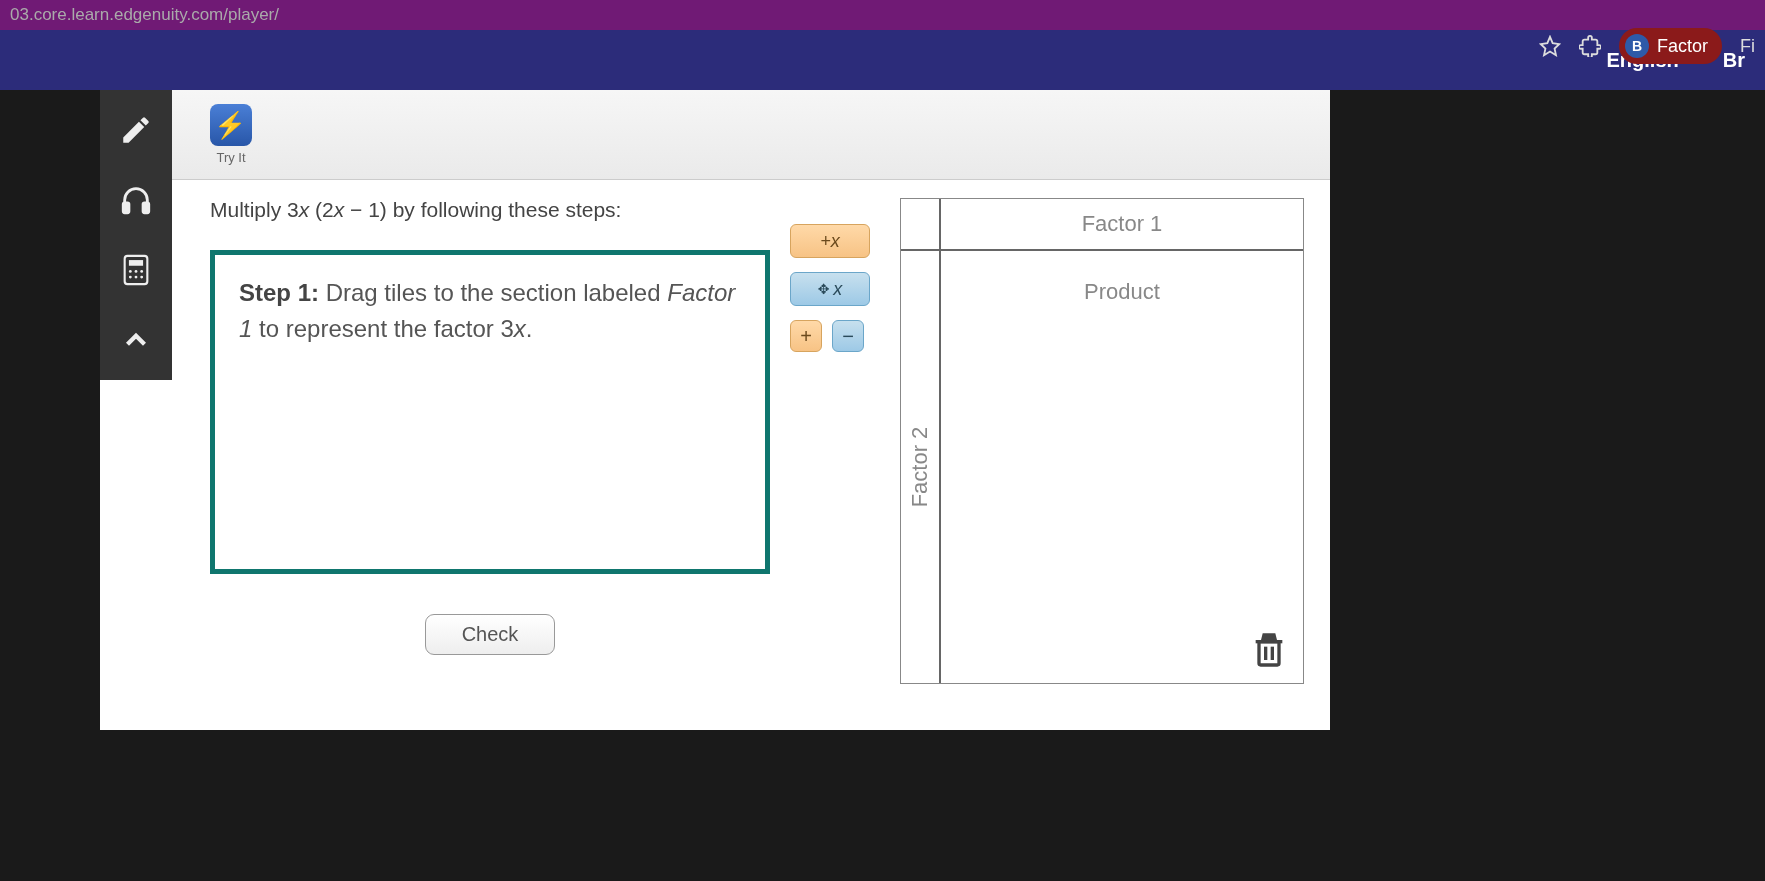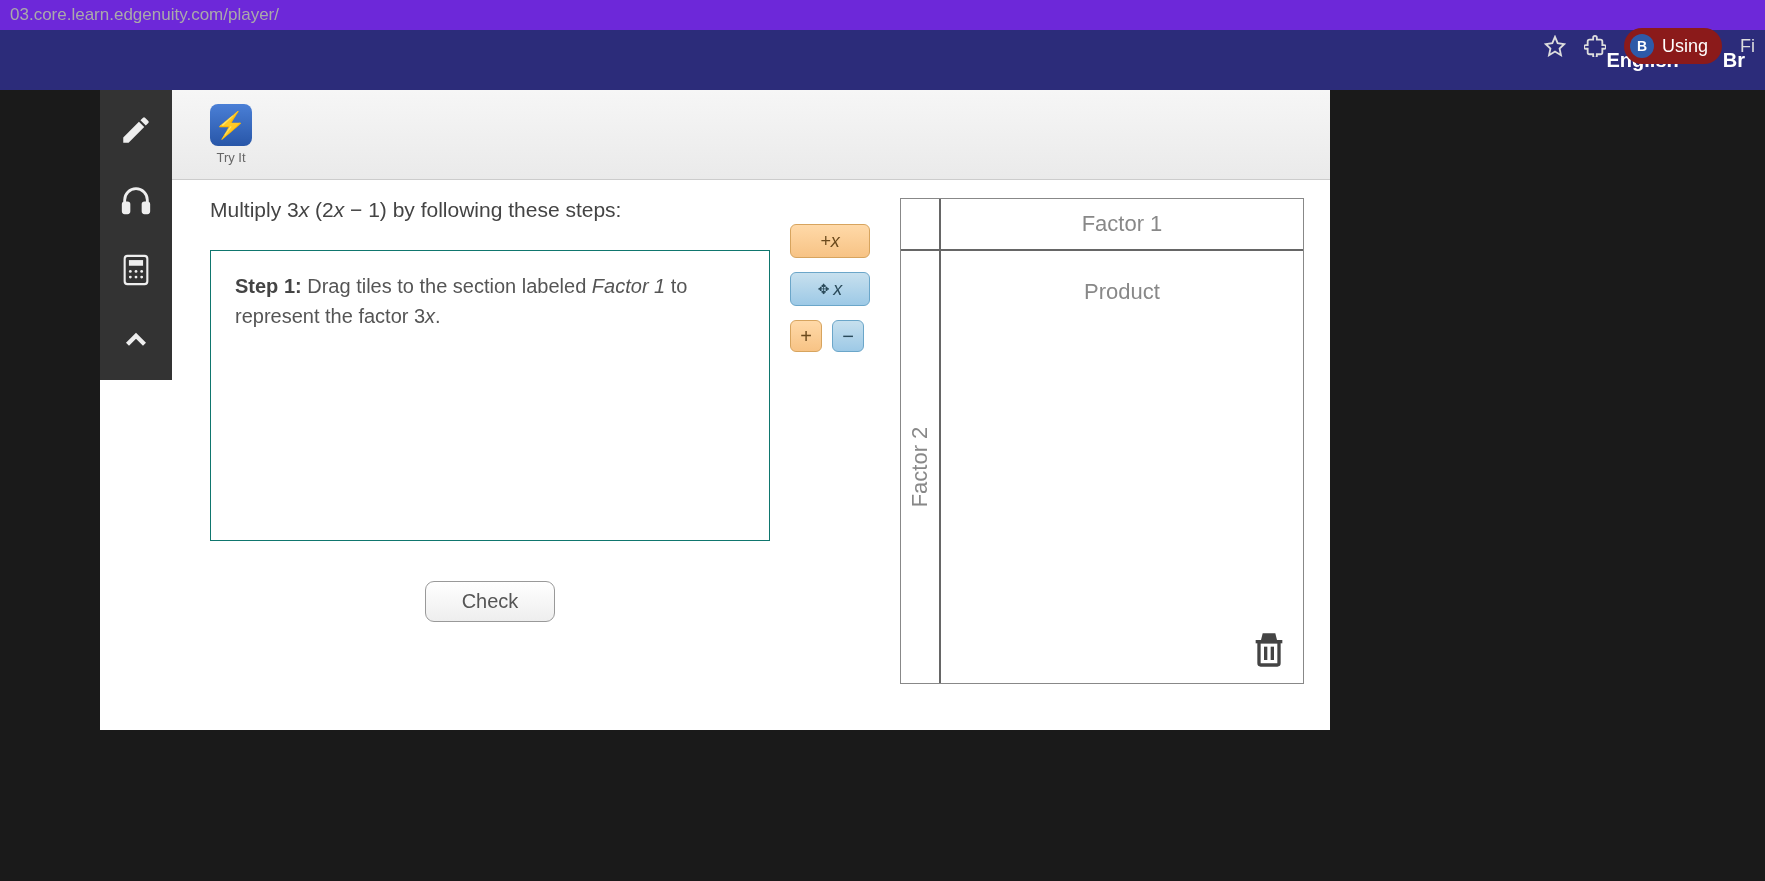--- a/index.html
+++ b/index.html
@@ -5,21 +5,21 @@
 * { box-sizing: border-box; margin: 0; padding: 0; }
 body {
   font-family: Arial, Helvetica, sans-serif;
   background: #1a1a1a;
   width: 1765px;
   height: 881px;
   overflow: hidden;
   position: relative;
 }
 .browser-chrome {
-  background: #6d28d9;
+  background: #701a75;
   height: 30px;
   display: flex;
   align-items: center;
   padding: 0 10px;
   color: #aaa;
   font-size: 17px;
 }
 .browser-actions {
   position: absolute;
   right: 10px;
@@ -128,24 +128,24 @@
   position: relative;
 }
 .left-col { width: 560px; }
 .question {
   font-size: 21px;
   color: #444;
   margin-bottom: 28px;
 }
 .question .var { font-style: italic; }
 .step-box {
-  border: 1px solid #0f766e;
+  border: 5px solid #0f766e;
   padding: 20px 24px;
-  height: 291px;
-  font-size: 20px;
+  height: 324px;
+  font-size: 24px;
   color: #555;
   line-height: 1.5;
 }
 .step-box .bold { font-weight: bold; color:#444; }
 .step-box .var { font-style: italic; }
 .check-row {
   display:flex; justify-content:center; margin-top: 40px;
 }
 .check-btn {
   border: 1px solid #999;
@@ -233,21 +233,21 @@
 
 <div class="browser-actions">
   <svg viewBox="0 0 24 24" fill="none" stroke="#ddd" stroke-width="2">
       <path d="M12 2l2.9 6.9L22 10l-5 4.9 1.5 7.1L12 18l-6.5 4 1.5-7.1L2 10l7.1-1.1z"></path>
     </svg>
   <svg viewBox="0 0 24 24" fill="none" stroke="#ddd" stroke-width="2">
       <path d="M20 11V7a2 2 0 0 0-2-2h-4V3a2 2 0 1 0-4 0v2H6a2 2 0 0 0-2 2v4H2a2 2 0 1 0 0 4h2v4a2 2 0 0 0 2 2h4v2a2 2 0 1 0 4 0v-2h4a2 2 0 0 0 2-2v-4h2a2 2 0 1 0 0-4h-2z"></path>
     </svg>
   <div class="error-btn">
     <div class="error-b">B</div>
-    <span>Using</span>
+    <span>Factor</span>
   </div>
   <span class="edge-text">Fi</span>
 </div>
 
 <div class="nav-bar">
   <div class="nav-right">
     <span>English</span>
     <svg viewBox="0 0 24 24" fill="#fff">
         <path d="M7 10l5 5 5-5z"></path>
       </svg>

